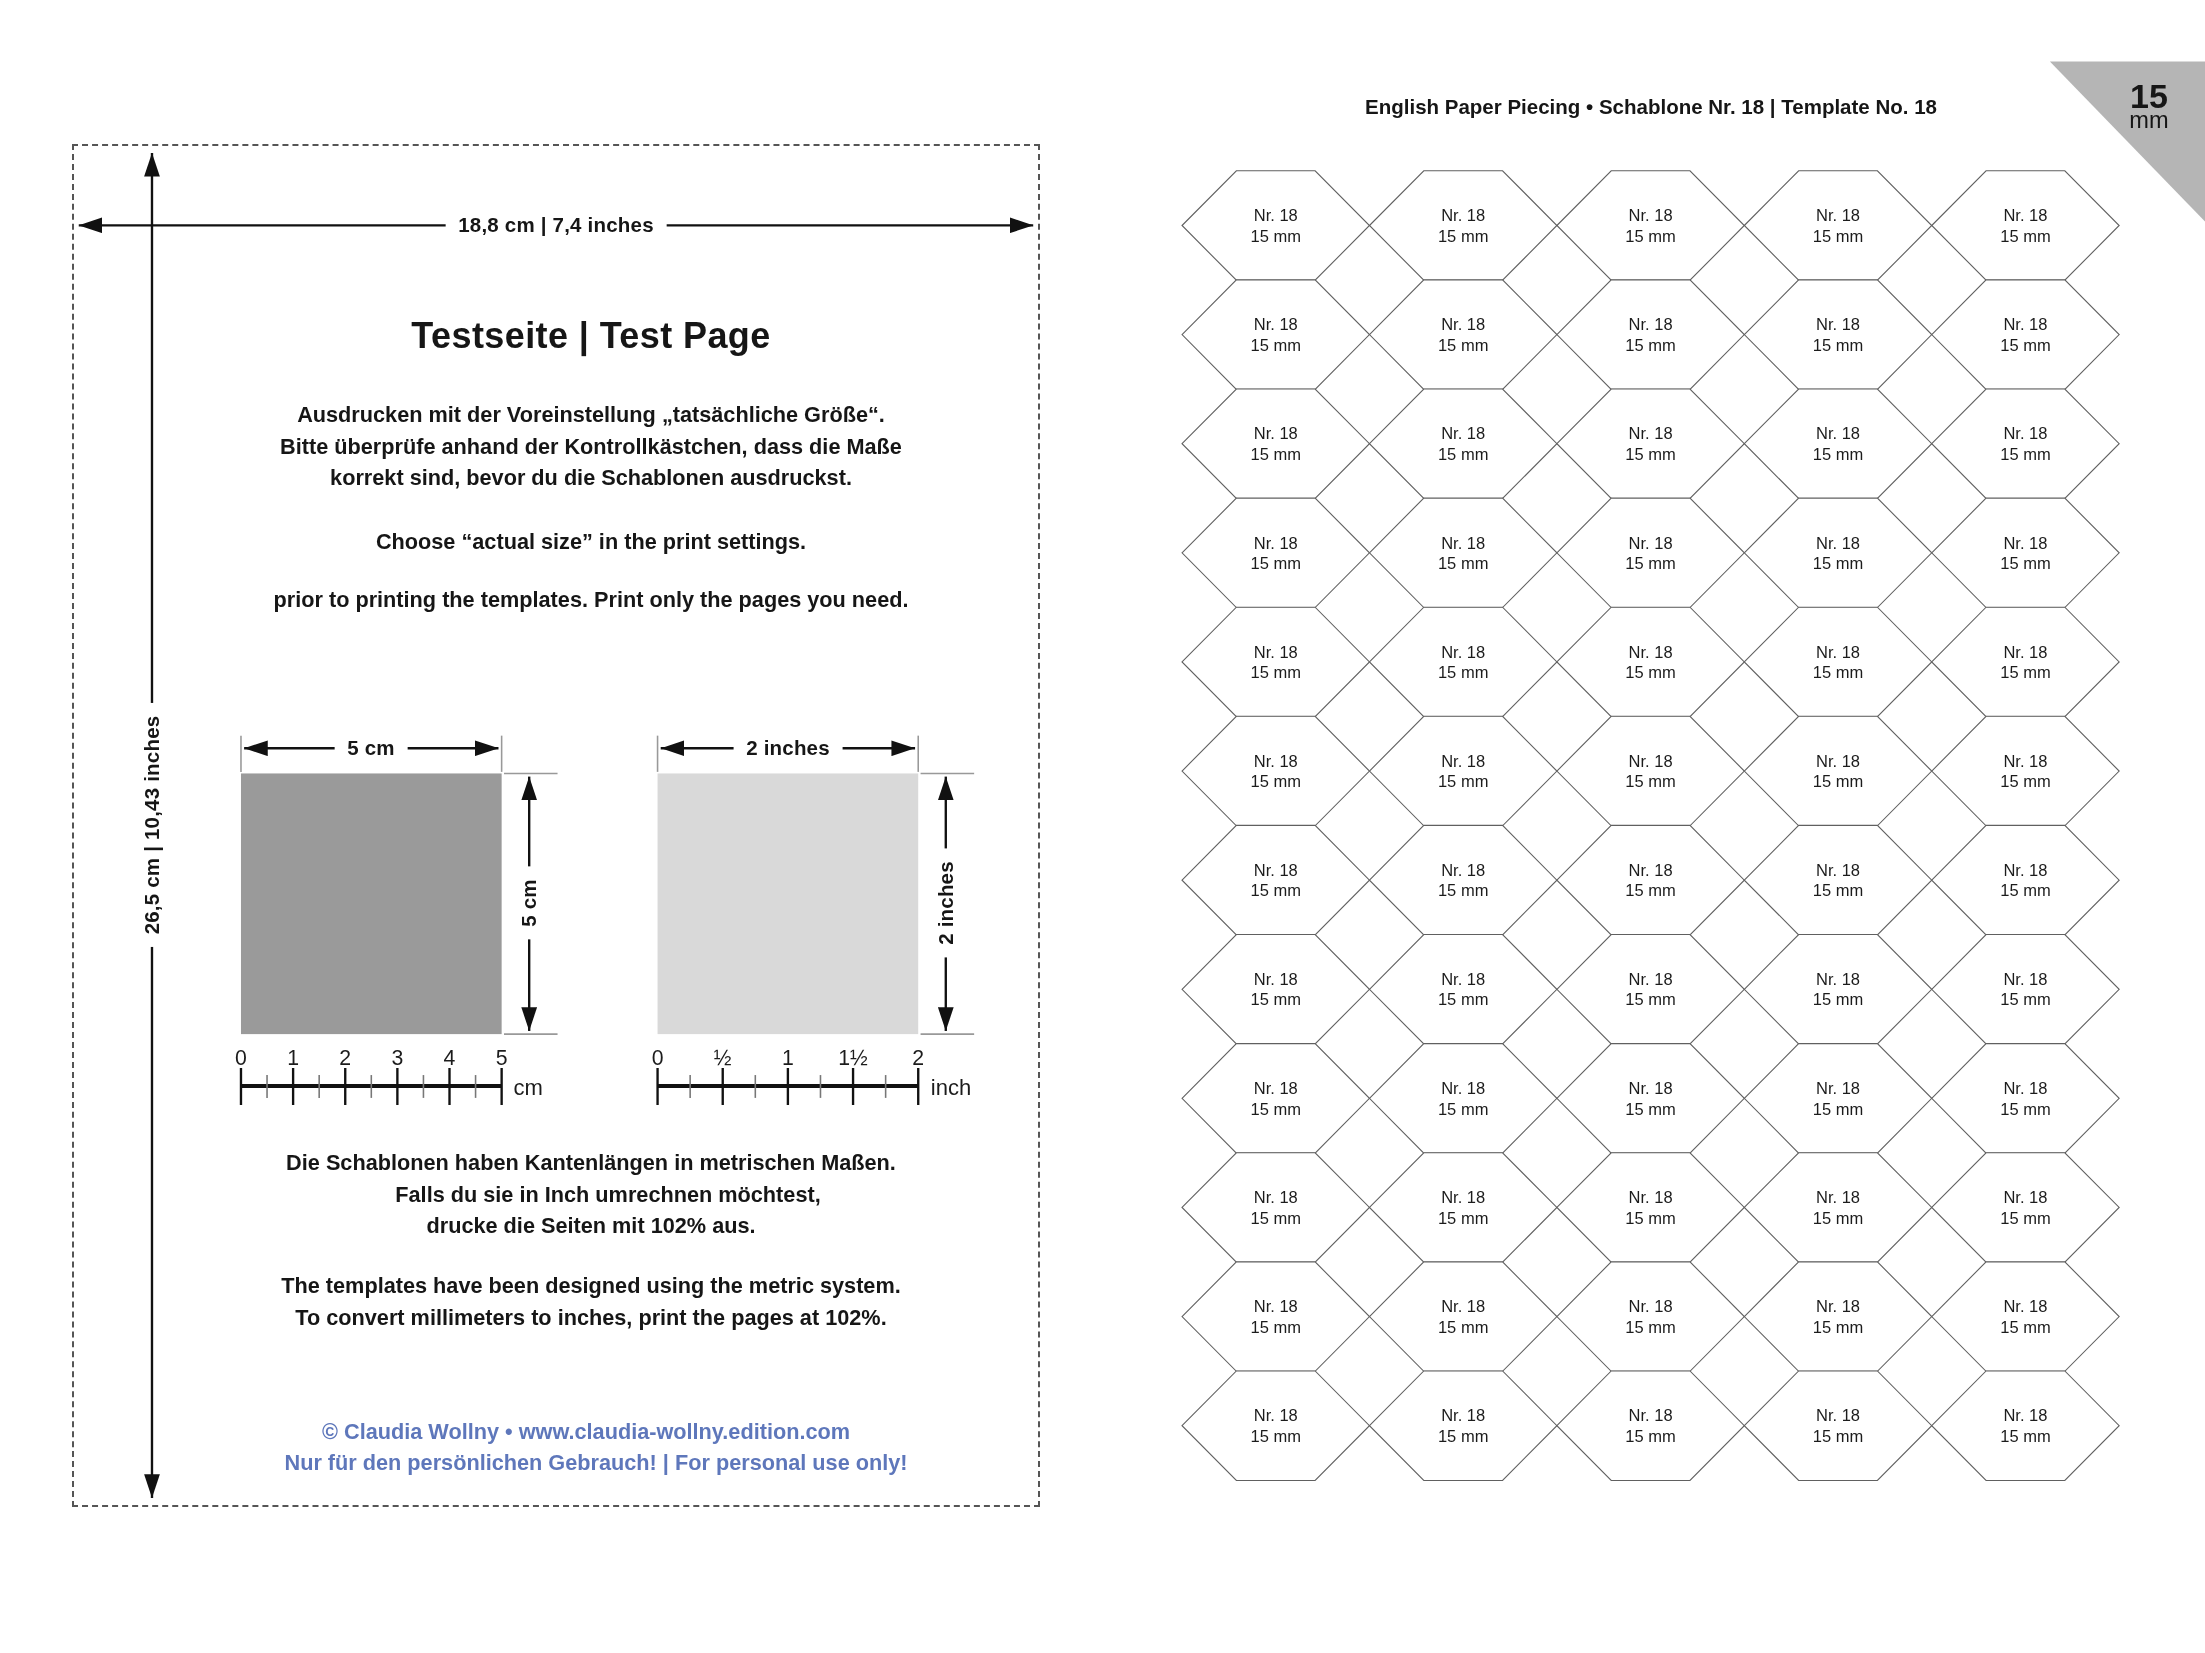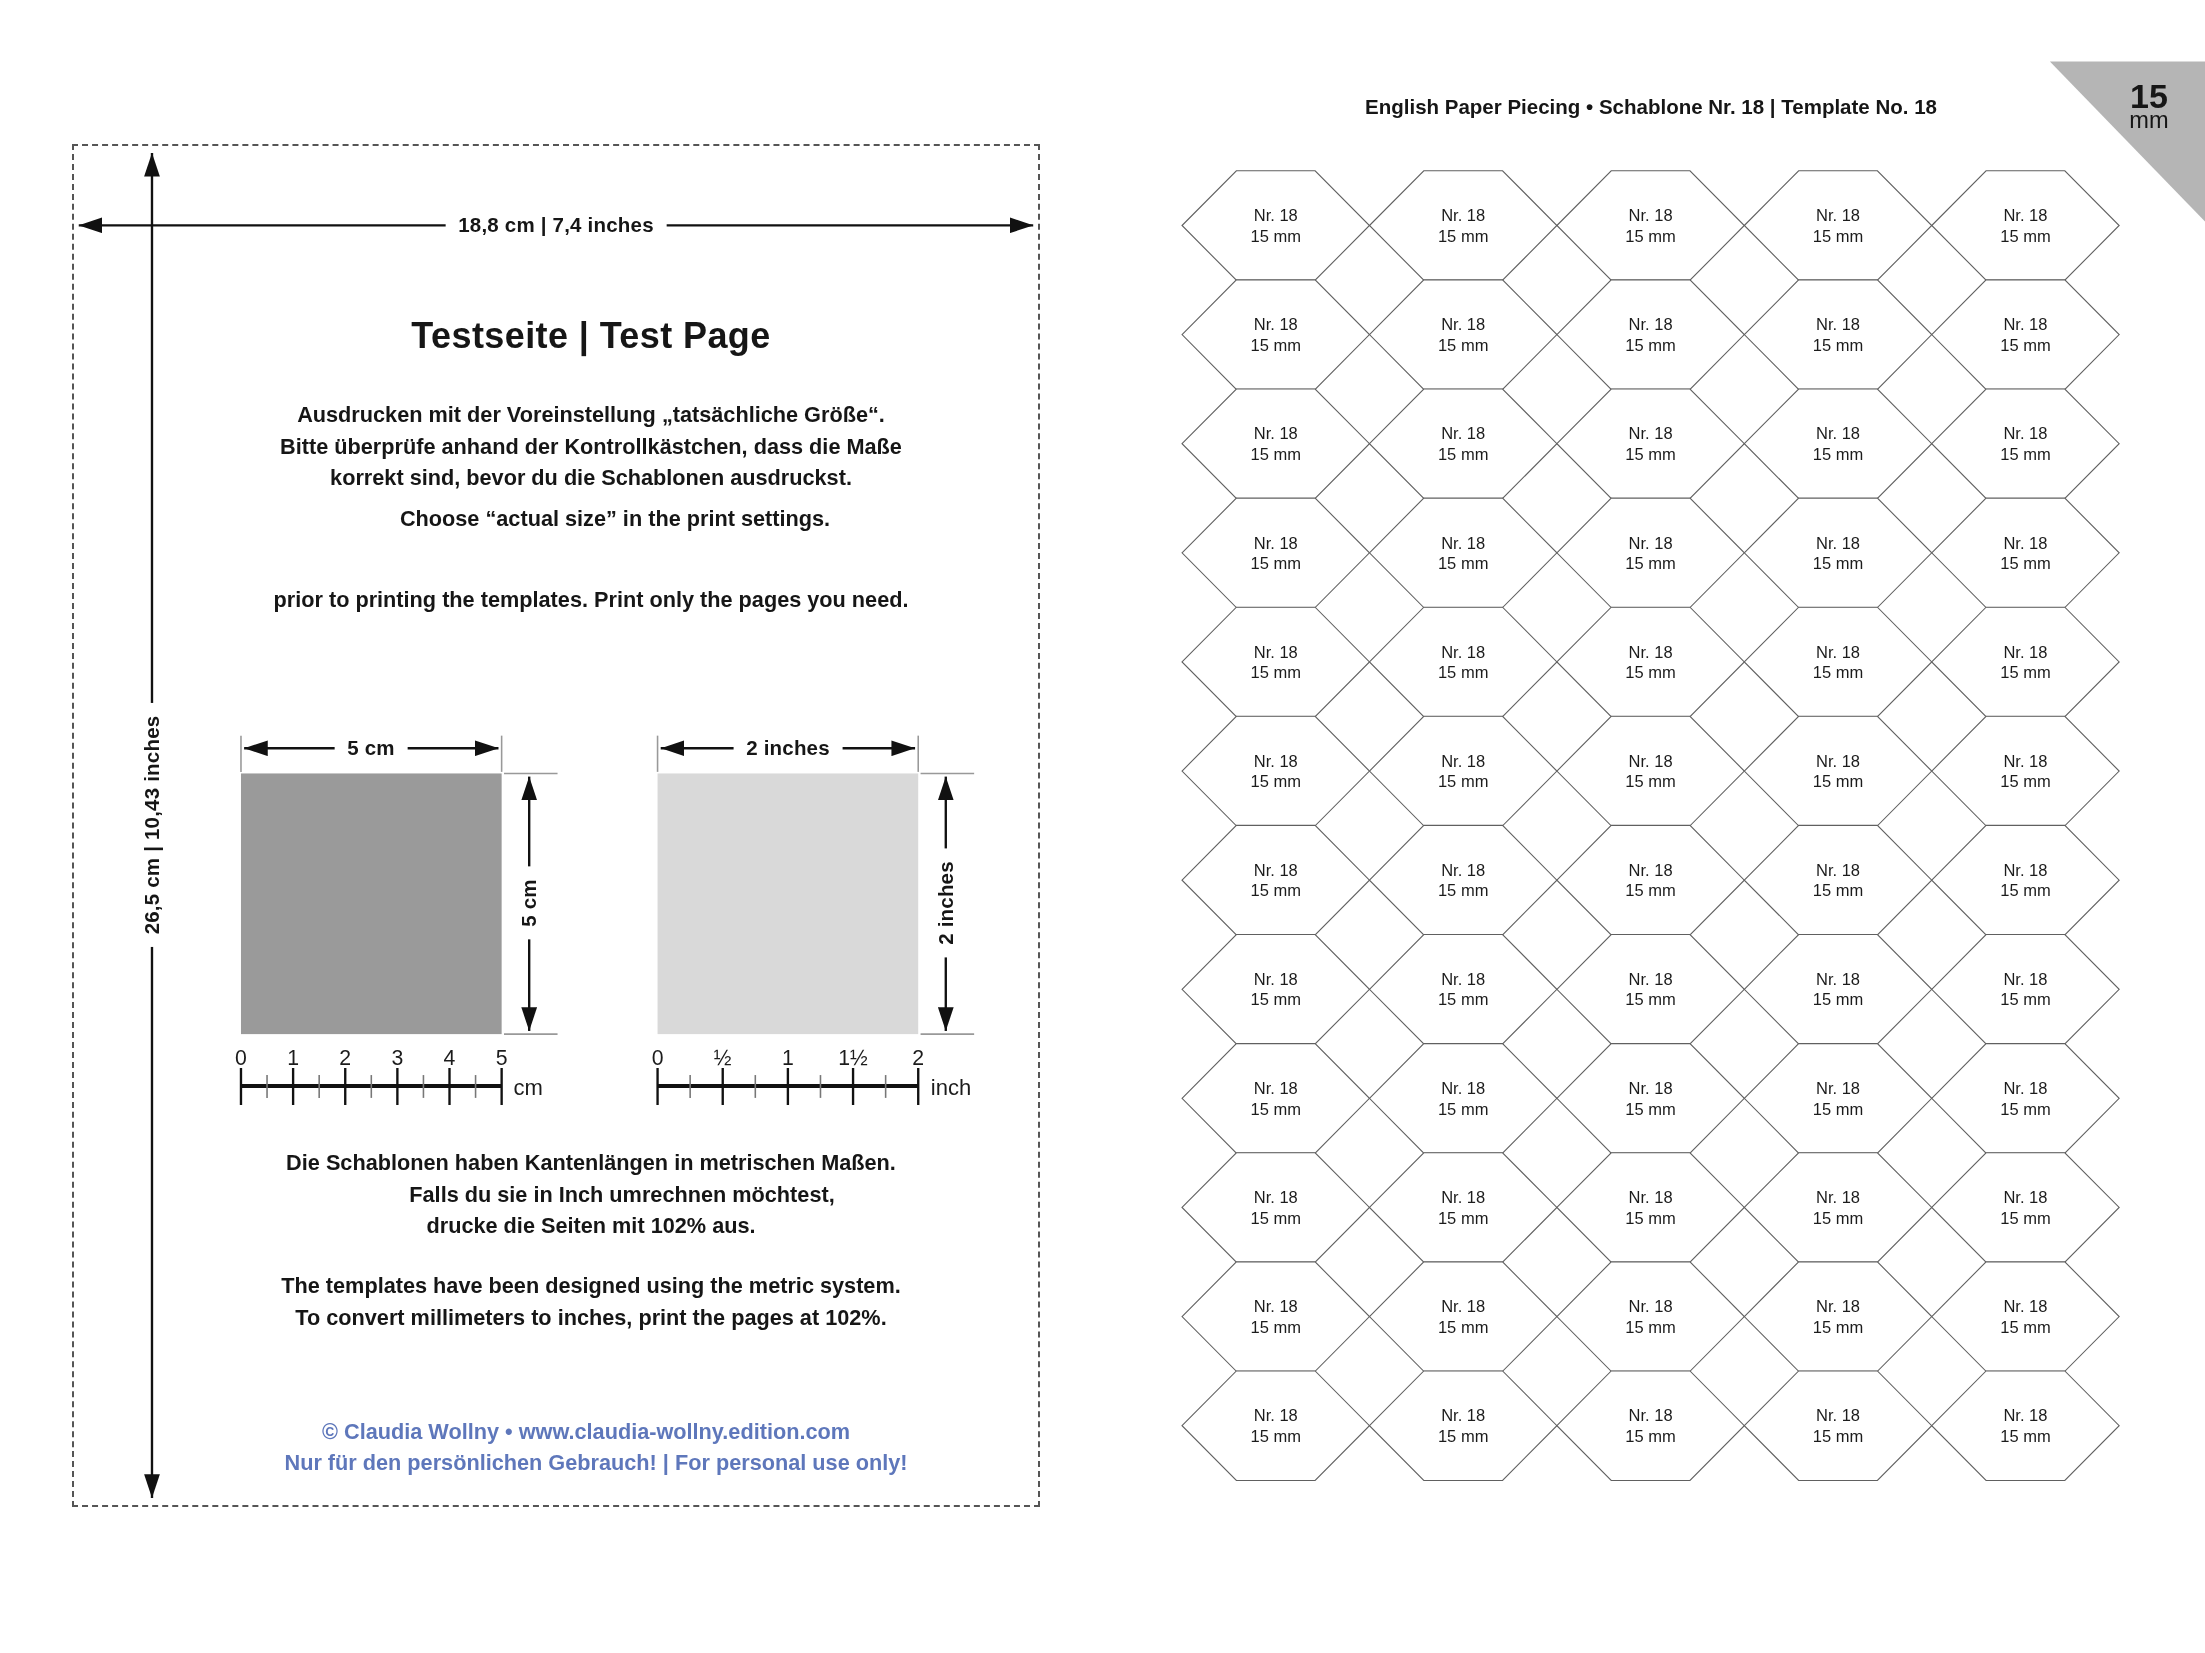--- a/index.html
+++ b/index.html
@@ -288,30 +288,30 @@
 
   <div class="txt dim-label" style="left:556px;top:225px;">18,8 cm | 7,4 inches</div>
   <div class="vtxt dim-label" style="left:152px;top:825px;">26,5 cm | 10,43 inches</div>
 
   <div class="txt page-title" style="left:591px;top:336px;">Testseite | Test Page</div>
 
   <div class="txt para" style="left:591px;top:415px;">Ausdrucken mit der Voreinstellung „tatsächliche Größe“.</div>
   <div class="txt para" style="left:591px;top:447px;">Bitte überprüfe anhand der Kontrollkästchen, dass die Maße</div>
   <div class="txt para" style="left:591px;top:478px;">korrekt sind, bevor du die Schablonen ausdruckst.</div>
 
-  <div class="txt para" style="left:591px;top:519px;margin-left:24px;">Choose “actual size” in the print settings.</div>
+  <div class="txt para" style="left:591px;top:542px;">Choose “actual size” in the print settings.</div>
   <div class="txt para" style="left:591px;top:600px;">prior to printing the templates. Print only the pages you need.</div>
 
   <div class="txt dim-label" style="left:371px;top:748px;">5 cm</div>
   <div class="vtxt dim-label" style="left:529px;top:903px;">5 cm</div>
   <div class="txt dim-label" style="left:788px;top:748px;">2 inches</div>
   <div class="vtxt dim-label" style="left:946px;top:903px;">2 inches</div>
 
   <div class="txt para" style="left:591px;top:1163px;">Die Schablonen haben Kantenlängen in metrischen Maßen.</div>
-  <div class="txt para" style="left:622px;top:1195px;">Falls du sie in Inch umrechnen möchtest,</div>
+  <div class="txt para" style="left:608px;top:1195px;">Falls du sie in Inch umrechnen möchtest,</div>
   <div class="txt para" style="left:591px;top:1226px;">drucke die Seiten mit 102% aus.</div>
 
   <div class="txt para" style="left:591px;top:1286px;">The templates have been designed using the metric system.</div>
   <div class="txt para" style="left:591px;top:1318px;">To convert millimeters to inches, print the pages at 102%.</div>
 
   <div class="txt footer-line" id="footer1" style="left: 586px; top: 1432px; color: rgb(94, 119, 187);">© Claudia Wollny • www.claudia-wollny.edition.com</div>
   <div class="txt footer-line" id="footer2" style="left: 586px; top: 1463px; color: rgb(94, 119, 187); margin-left: 10px;">Nur für den persönlichen Gebrauch! | For personal use only!</div>
 
   <div class="txt hdr-title" style="left:1651px;top:107px;">English Paper Piecing • Schablone Nr. 18 | Template No. 18</div>
 

